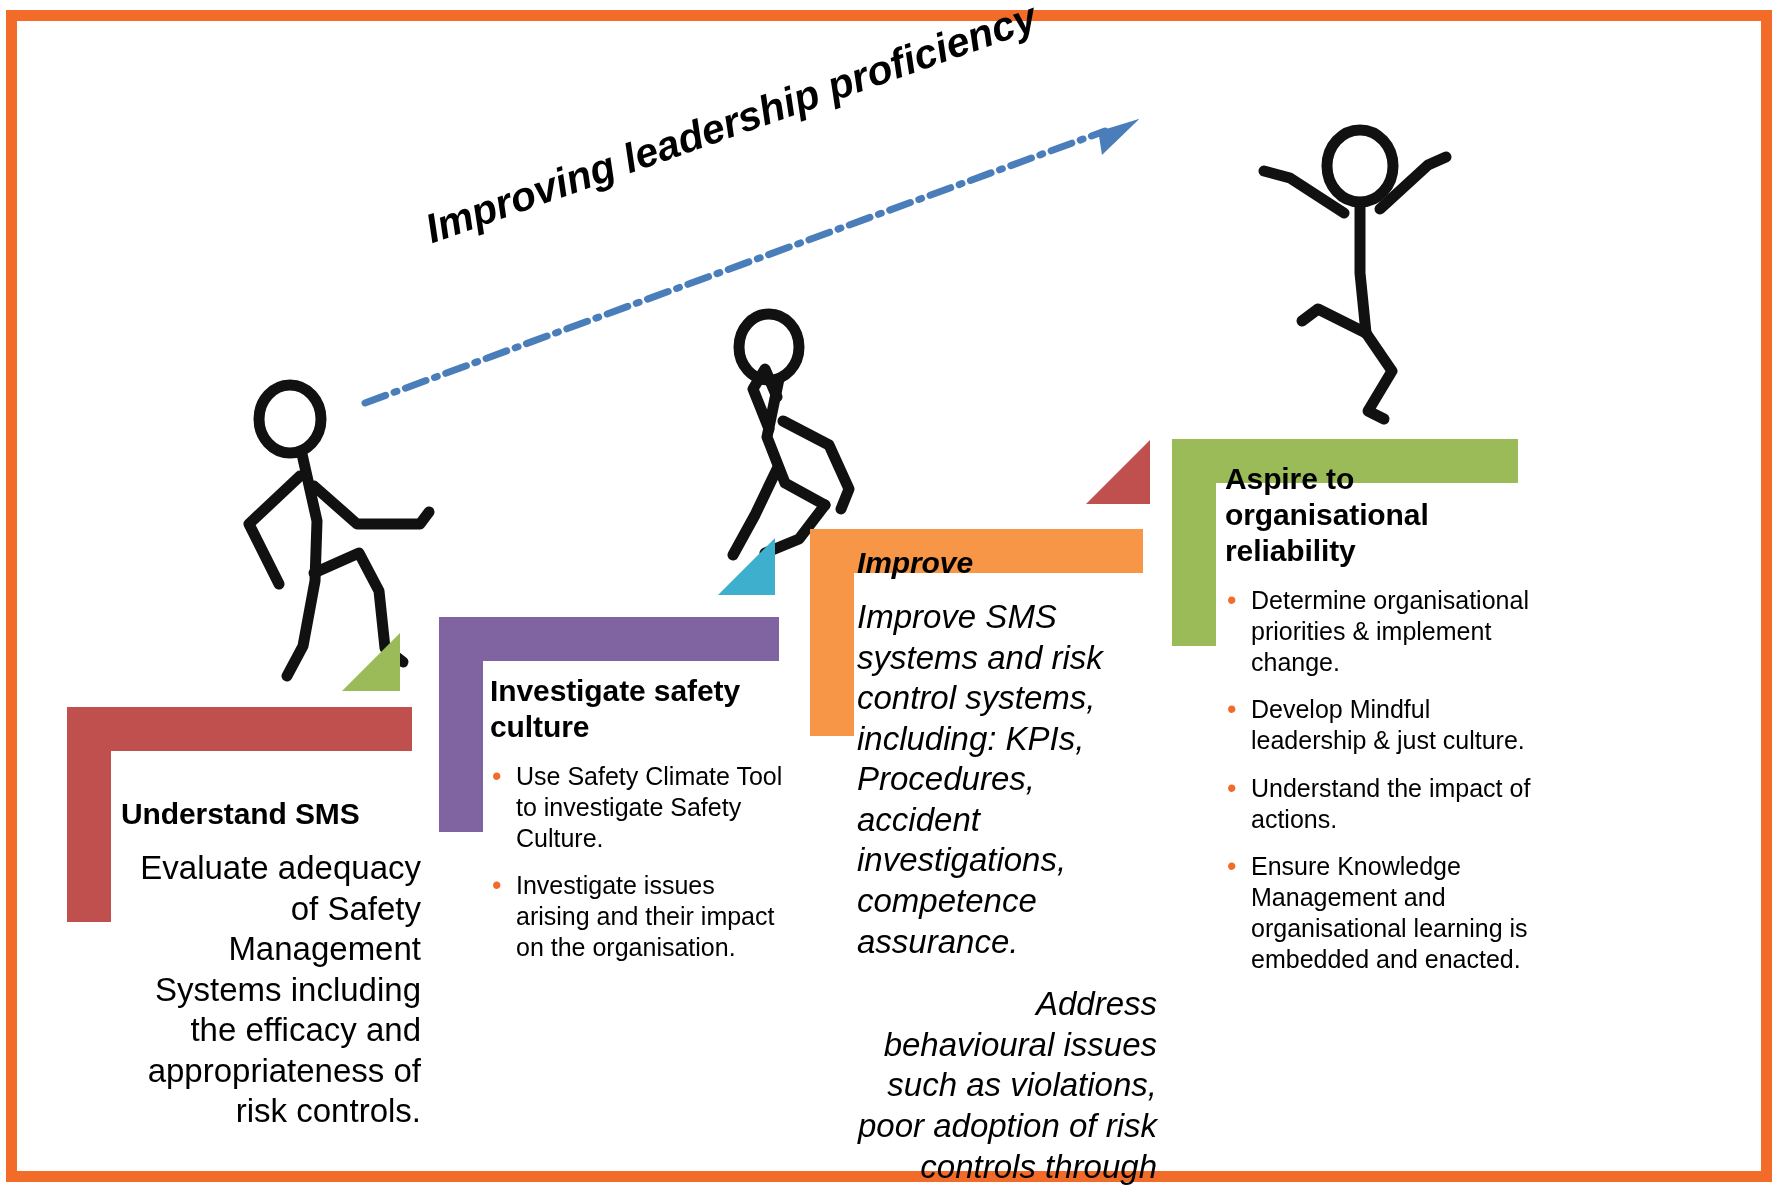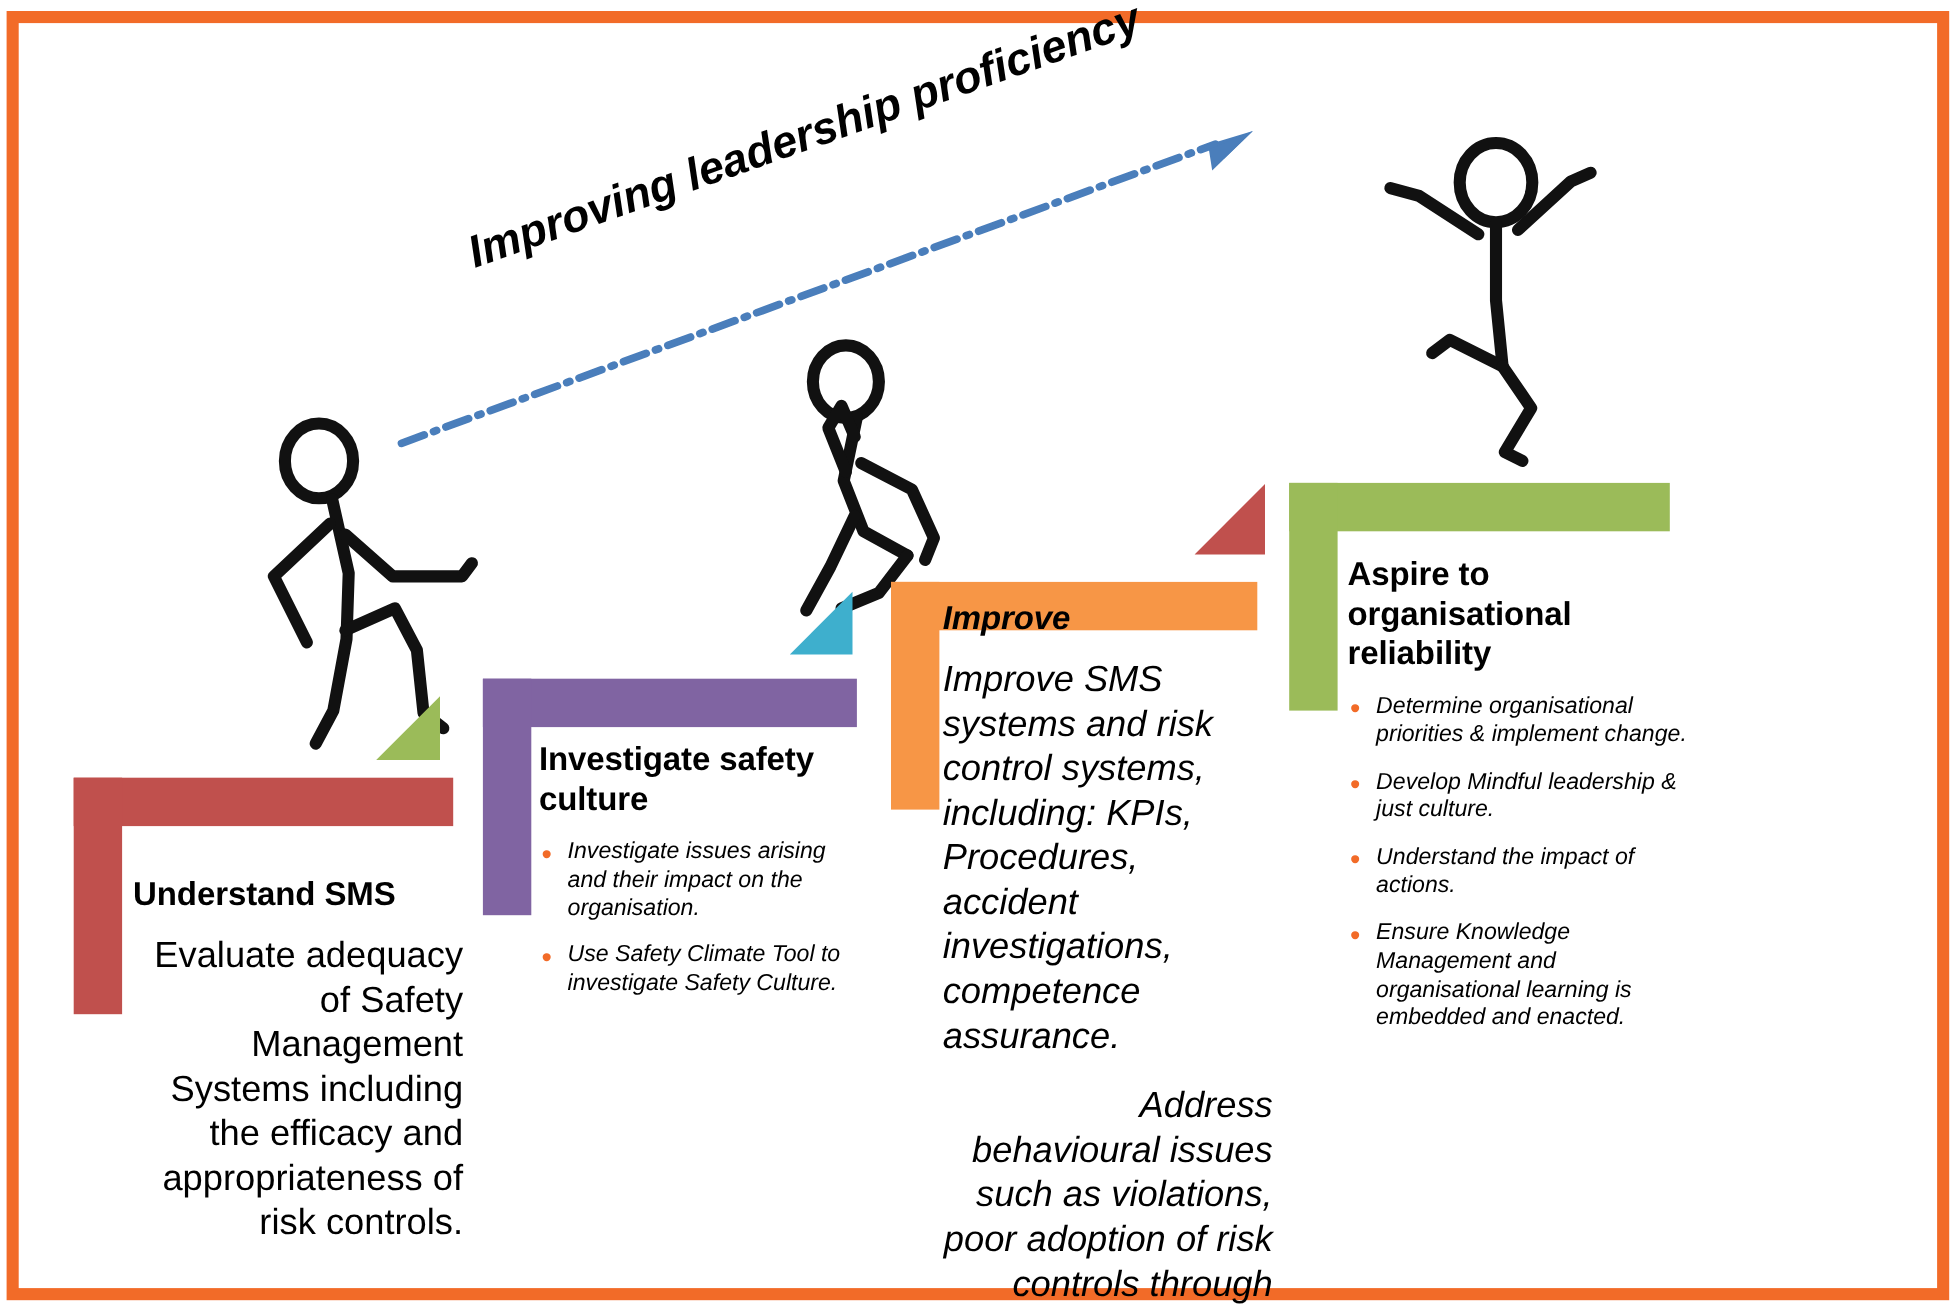--- a/index.html
+++ b/index.html
@@ -72,25 +72,24 @@
   }
   .para:last-child { margin-bottom: 0; text-align: right; }
   .para b { font-weight: bold; }
   ul.bullets {
     list-style: none;
     margin: 0;
     padding: 0;
   }
   ul.bullets li {
     position: relative;
-    font-size: 21px;
+    font-size: 25px;
     line-height: 1.23;
     padding-left: 26px;
     margin-bottom: 17px;
-    font-style: italic;
   }
   ul.bullets li:last-child { margin-bottom: 0; }
   ul.bullets li::before {
     content: "\2022";
     position: absolute;
     left: 2px;
     top: -1px;
     color: #F26B28;
     font-size: 27px;
     line-height: 1.23;
@@ -178,40 +177,40 @@
         <p class="para">Evaluate adequacy of Safety Management Systems including the efficacy and appropriateness of risk controls.</p>
       </div>
 
       <div class="step" style="left:422px; top:596px; width:340px; height:215px;">
         <div class="arm-top" style="width:340px; background:#8064A2;"></div>
         <div class="arm-left" style="height:215px; background:#8064A2;"></div>
       </div>
       <div class="txt" style="left:473px; top:652px; width:300px;">
         <div class="step-title">Investigate safety culture</div>
         <ul class="bullets">
+          <li>Use Safety Climate Tool to investigate Safety Culture.</li>
           <li>Investigate issues arising and their impact on the organisation.</li>
-          <li>Use Safety Climate Tool to investigate Safety Culture.</li>
         </ul>
       </div>
 
       <div class="step" style="left:793px; top:508px; width:333px; height:207px;">
         <div class="arm-top" style="width:333px; background:#F79646;"></div>
         <div class="arm-left" style="height:207px; background:#F79646;"></div>
       </div>
       <div class="txt" style="left:840px; top:524px; width:300px;font-style:italic;">
         <div class="step-title">Improve</div>
         <p class="para">Improve SMS systems and risk control systems, including: KPIs, Procedures, accident investigations, competence assurance.</p>
         <p class="para"><span>Address behavioural issues such as violations, poor adoption of risk controls through </span><b>Behavioural Climate</b><span>.</span></p>
       </div>
 
       <div class="step" style="left:1155px; top:418px; width:346px; height:207px;">
         <div class="arm-top" style="width:346px; background:#9BBB59;"></div>
         <div class="arm-left" style="height:207px; background:#9BBB59;"></div>
       </div>
-      <div class="txt" style="left:1208px; top:484px; width:320px;">
+      <div class="txt" style="left:1208px; top:440px; width:320px;">
         <div class="step-title">Aspire to organisational reliability</div>
         <ul class="bullets">
           <li>Determine organisational priorities &amp; implement change.</li>
           <li>Develop Mindful leadership &amp; just culture.</li>
           <li>Understand the impact of actions.</li>
           <li>Ensure Knowledge Management and organisational learning is embedded and enacted.</li>
         </ul>
       </div>
 
     </div>

